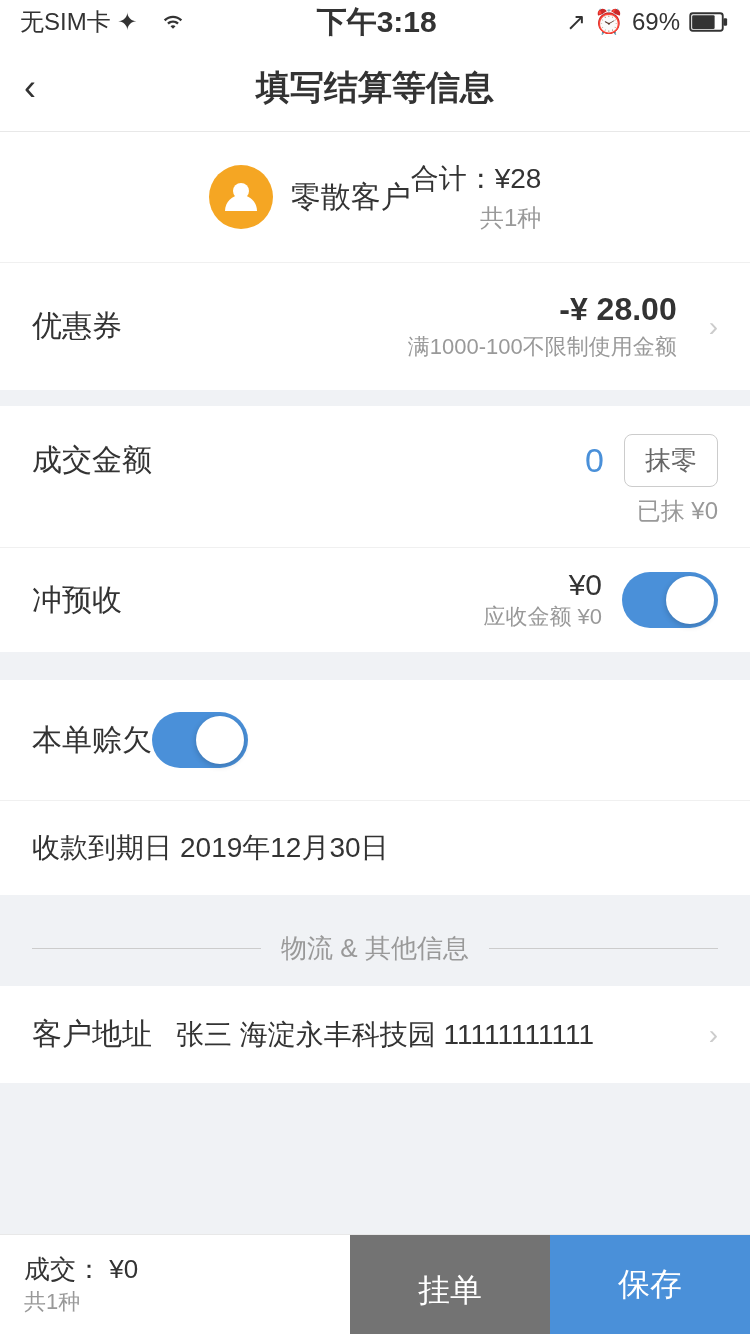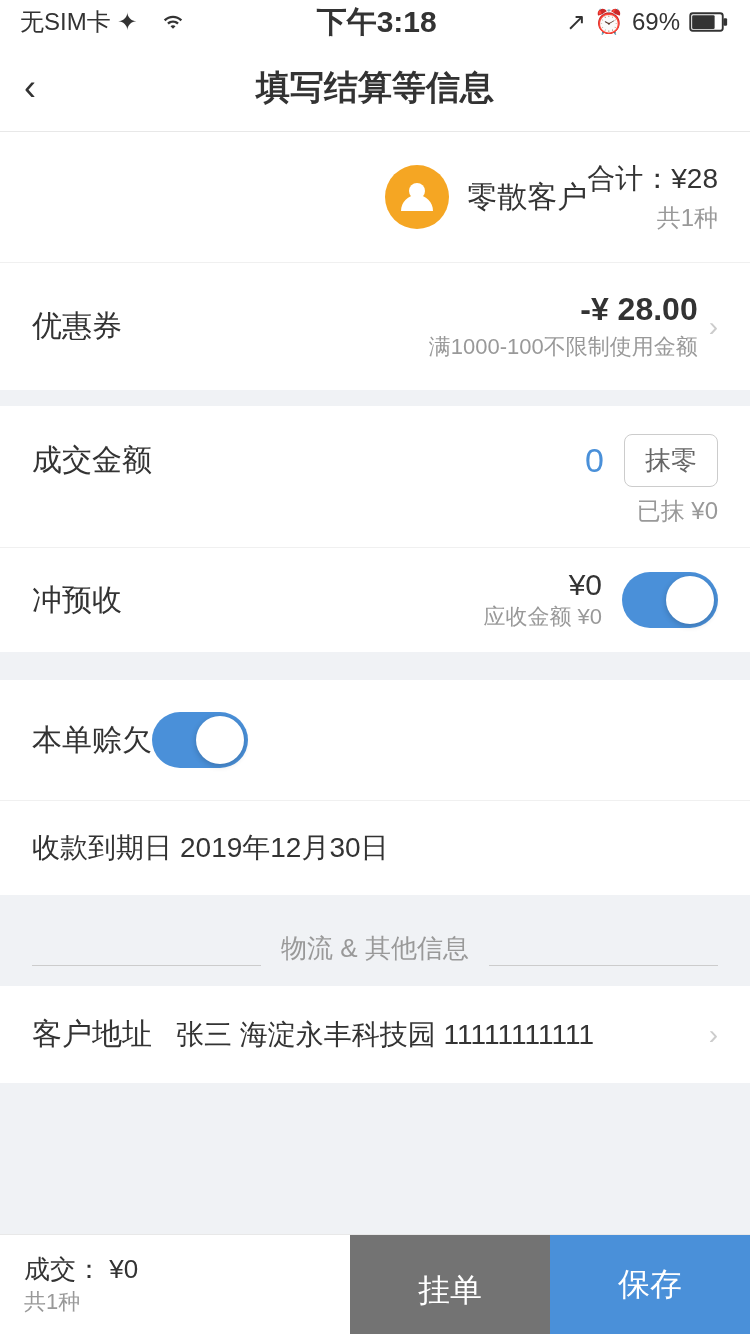--- a/index.html
+++ b/index.html
@@ -70,21 +70,21 @@
     
     .section {
       background: #fff;
       margin-bottom: 16px;
     }
 
     
     .customer-row {
       display: flex;
       align-items: center;
-      justify-content: flex-end;
+      justify-content: center;
       padding: 28px 32px;
       background: #fff;
     }
     .customer-left {
       display: flex;
       align-items: center;
       gap: 18px;
     }
     .customer-avatar {
       width: 64px;
@@ -122,21 +122,21 @@
       border-top: 1px solid #f0f0f0;
       cursor: pointer;
     }
     .coupon-label {
       font-size: 30px;
       color: #333;
     }
     .coupon-right {
       display: flex;
       align-items: center;
-      gap: 3px;
+      gap: 24px;
     }
     .coupon-discount {
       font-size: 32px;
       font-weight: 600;
       color: #333;
     }
     .coupon-desc {
       font-size: 22px;
       color: #999;
       margin-top: 4px;
@@ -274,21 +274,21 @@
     }
 
     
     .logistics-divider {
       background: #f0f2f5;
       padding: 20px 32px;
       text-align: center;
       color: #999;
       font-size: 26px;
       display: flex;
-      align-items: flex-end;
+      align-items: center;
       justify-content: center;
       gap: 20px;
       margin-bottom: 0;
     }
     .logistics-divider::before,
     .logistics-divider::after {
       content: '';
       flex: 1;
       height: 1px;
       background: #ccc;

